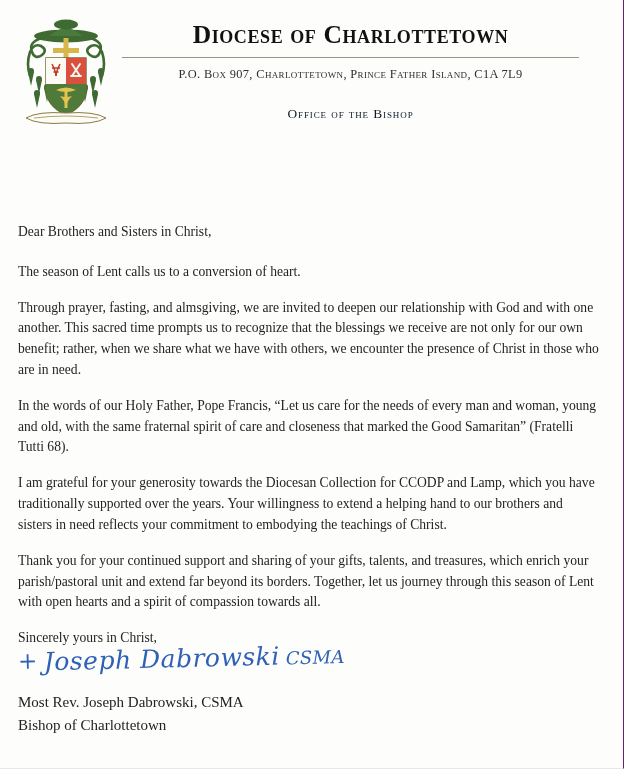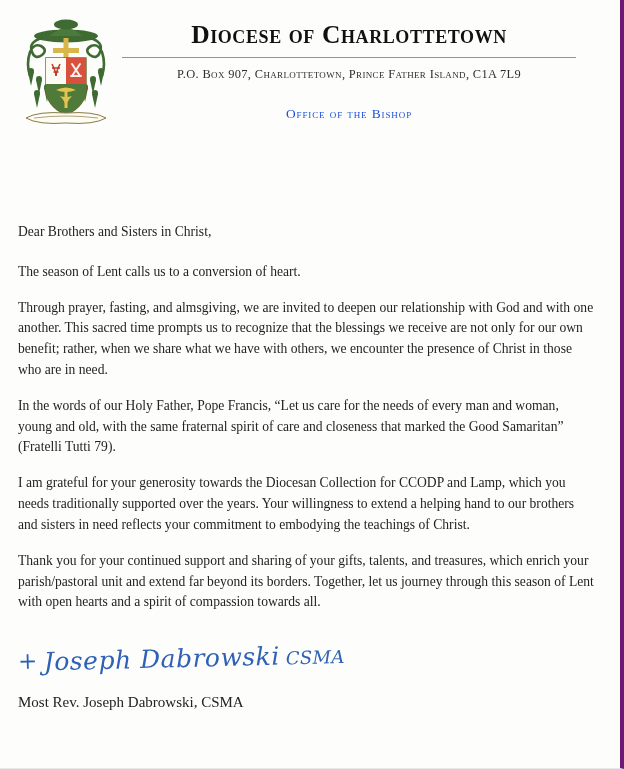--- a/index.html
+++ b/index.html
@@ -15,21 +15,21 @@
     font-family: "Liberation Serif", "DejaVu Serif", serif;
     color: #2b2b2b;
     position: relative;
   }
   .page {
     position: relative;
     width: 624px;
     height: 769px;
     background: #fdfdfc;
     box-sizing: border-box;
-    border-right: 4px solid #701a75;
+    border-right: 1px solid #701a75;
     border-bottom: 1px solid #e8e8e8;
   }
 
   
   .letterhead {
     position: relative;
     height: 150px;
   }
   .crest {
     position: absolute;
@@ -69,21 +69,21 @@
     font-variant: small-caps;
     letter-spacing: 0.35px;
     color: #2e2e2e;
     white-space: nowrap;
   }
   .lh-office {
     margin-top: 24px;
     font-size: 13.4px;
     font-variant: small-caps;
     letter-spacing: 0.9px;
-    color: #1d4ed8;
+    color: #0f172a;
     text-align: center;
   }
 
   
   .body-wrap {
     position: absolute;
     left: 18px;
     right: 24px;
     top: 222px;
   }
@@ -214,27 +214,29 @@
       <div class="lh-rule"></div>
       <div class="lh-address">P.O. Box 907, Charlottetown, Prince Father Island, C1A 7L9</div>
       <div class="lh-office">Office of the Bishop</div>
     </div>
   </div>
 
   <div class="body-wrap">
     <p class="para salutation">Dear Brothers and Sisters in Christ,</p>
     <p class="para lede">The season of Lent calls us to a conversion of heart.</p>
     <p class="para">Through prayer, fasting, and almsgiving, we are invited to deepen our relationship with God and with one another. This sacred time prompts us to recognize that the blessings we receive are not only for our own benefit; rather, when we share what we have with others, we encounter the presence of Christ in those who are in need.</p>
-    <p class="para">In the words of our Holy Father, Pope Francis, “Let us care for the needs of every man and woman, young and old, with the same fraternal spirit of care and closeness that marked the Good Samaritan” (Fratelli Tutti 79).</p>
-    <p class="para">I am grateful for your generosity towards the Diocesan Collection for CCODP and Lamp, which you needs traditionally supported over the years. Your willingness to extend a helping hand to our brothers and sisters in need reflects your commitment to embodying the teachings of Christ.</p>
+    <p class="para">In the words of our Holy Father, Pope Francis, “Let us care for the needs of every man and woman, young and old, with the same fraternal spirit of care and closeness that marked the Good Samaritan” (Fratelli Tutti 68).</p>
+    <p class="para">I am grateful for your generosity towards the Diocesan Collection for CCODP and Lamp, which you have traditionally supported over the years. Your willingness to extend a helping hand to our brothers and sisters in need reflects your commitment to embodying the teachings of Christ.</p>
     <p class="para">Thank you for your continued support and sharing of your gifts, talents, and treasures, which enrich your parish/pastoral unit and extend far beyond its borders. Together, let us journey through this season of Lent with open hearts and a spirit of compassion towards all.</p>
+    <p class="para closing">Sincerely yours in Christ,</p>
   </div>
 
   <div class="sig-block">
     <div class="signature">
       <span class="sig-cross">+</span><span>Joseph Dabrowski</span><span class="sig-suffix">CSMA</span>
     </div>
     <div class="sig-names">
       <div class="sig-name">Most Rev. Joseph Dabrowski, CSMA</div>
+      <div class="sig-role">Bishop of Charlottetown</div>
     </div>
   </div>
 
 </div>
 
 </body></html>

